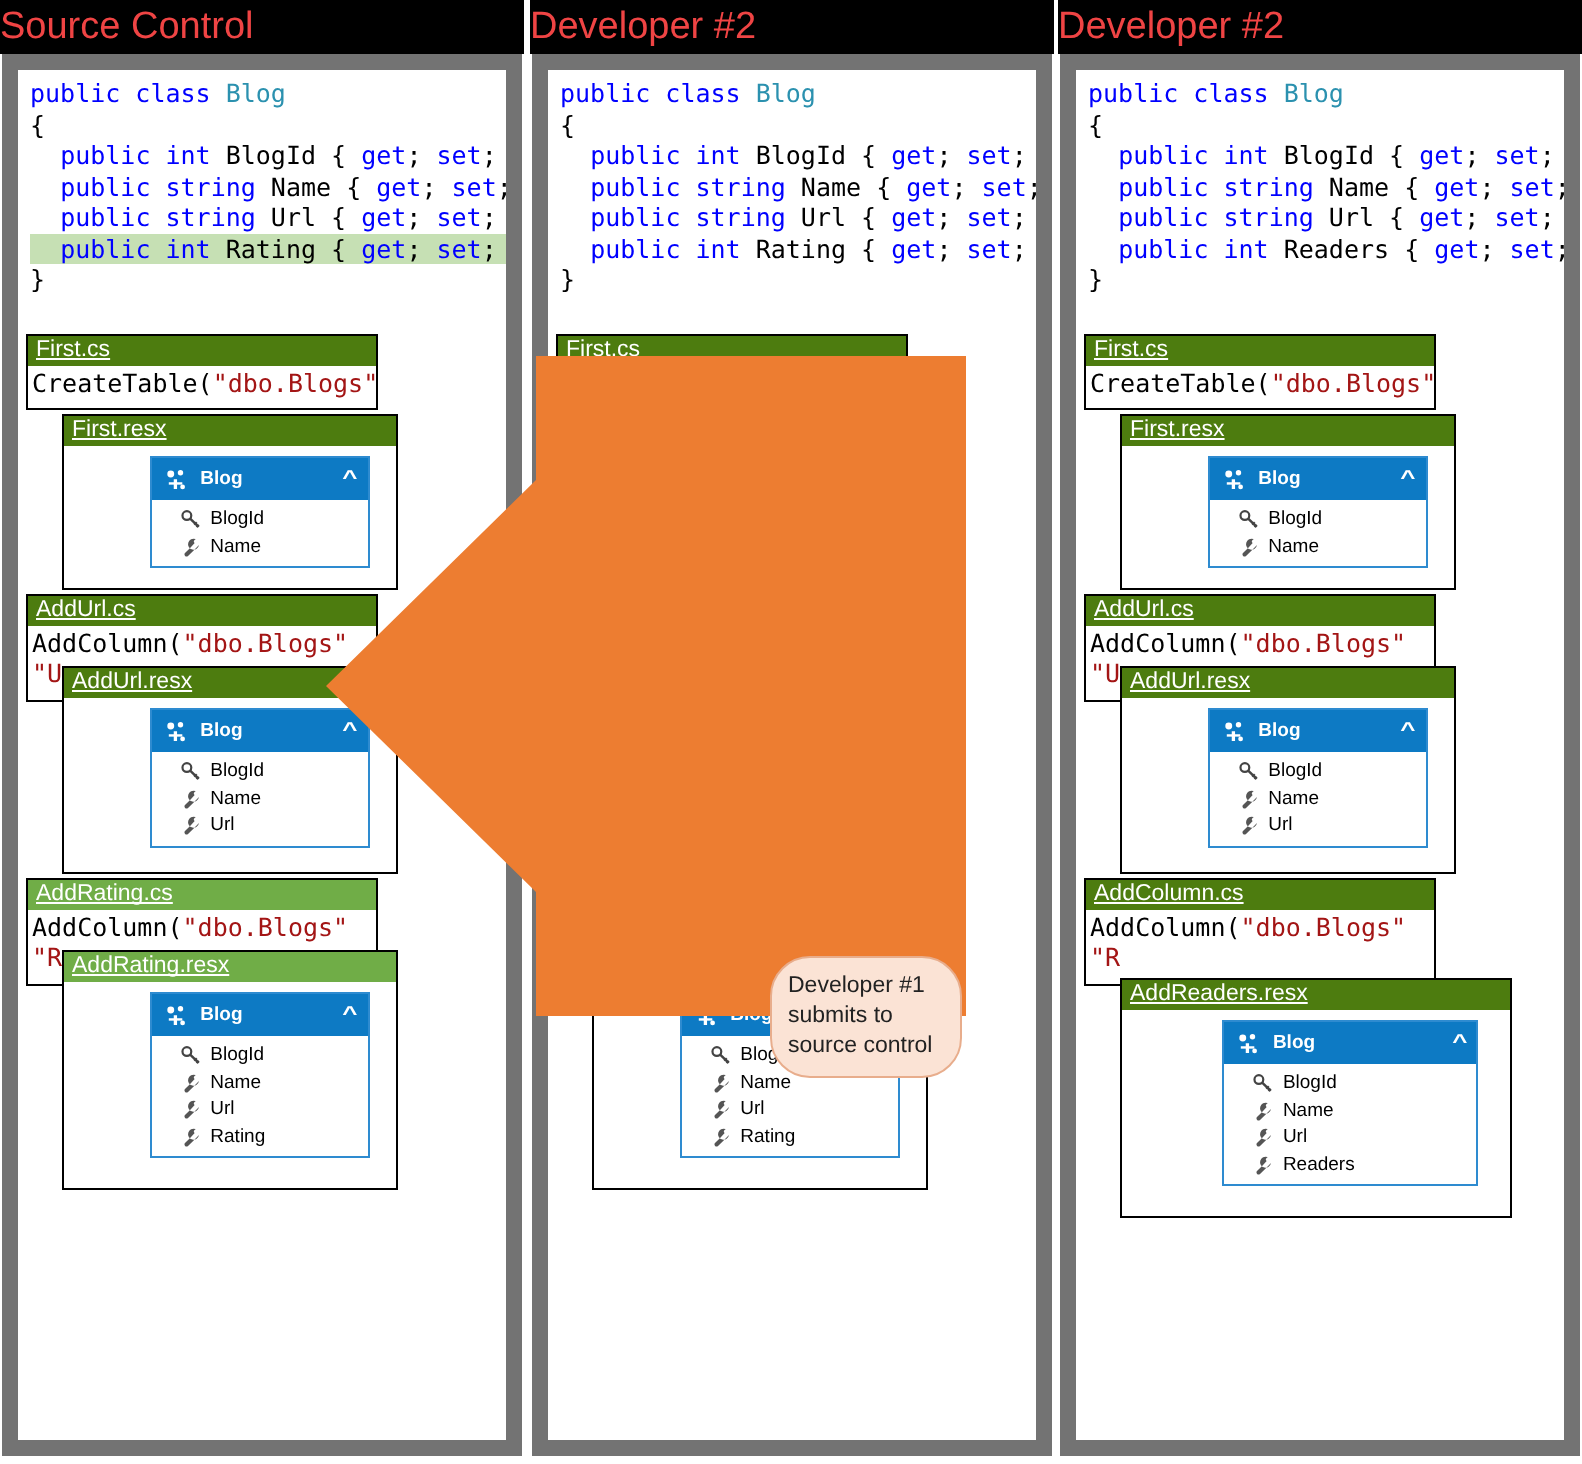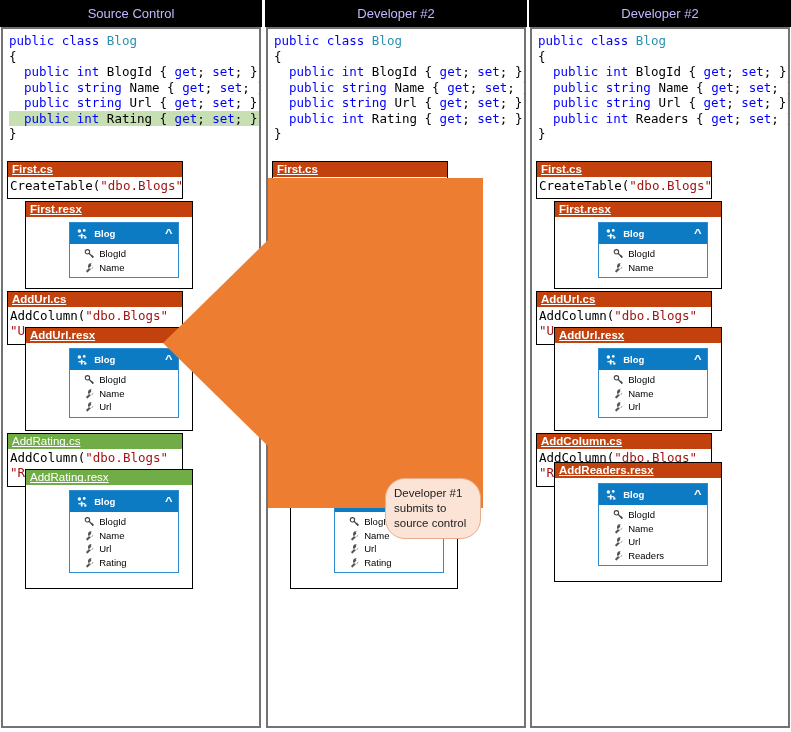--- a/index.html
+++ b/index.html
@@ -29,34 +29,33 @@
   }
   .col-0 { left: 0px; }
   .col-1 { left: 265px; }
   .col-2 { left: 529px; }
 
   .col-header {
     position: absolute;
     top: 0; left: 0; right: 0;
     height: 27px;
     background: #000000;
-    color: #c4b5fd;
-    font-size: 13px;
+    color: #ef4444;
+    font-size: 19px;
     line-height: 27px;
-    text-align: center;
     font-family: "Liberation Sans", sans-serif;
     letter-spacing: 0px;
     white-space: nowrap;
     overflow: hidden;
   }
 
   .col-body {
     position: absolute;
     top: 27px; left: 1px; right: 1px; bottom: 4px;
-    border: 2px solid #737373;
+    border: 8px solid #737373;
     background: #ffffff;
     box-sizing: border-box;
     overflow: hidden;
   }
 
   
   .code-block {
     position: absolute;
     top: 0; left: 0; right: 0;
     height: 128px;
@@ -94,21 +93,21 @@
   .cs-tab {
     height: 15px;
     line-height: 15px;
     padding: 0 4px;
     font-family: "Liberation Sans", sans-serif;
     font-size: 11.5px;
     color: #ffffff;
     white-space: nowrap;
     overflow: hidden;
   }
-  .tab-blue  { background: #c2410c; font-weight: bold; }
+  .tab-blue  { background: #4d7c0f; }
   .tab-green { background: #70ad47; }
   .tab-label { text-decoration: underline; }
 
   .cs-code {
     font-family: "DejaVu Sans Mono", "Liberation Mono", monospace;
     font-size: 12.5px;
     line-height: 15px;
     color: #000000;
     padding: 1px 0 0 2px;
     white-space: pre;
@@ -569,21 +568,21 @@
                     </svg>
                     <span>Url</span>
                   </div>
                 </div>
               </div>
             </div>
             <div class="cs-card" style="left:4px; top:274px; width:176px; height:54px;">
               <div class="cs-tab tab-blue"><span class="tab-label sq">AddColumn.cs</span></div>
               <div class="cs-code"><div>AddColumn(<span class="str">"dbo.Blogs"</span></div><div><span class="str">"R</span></div></div>
             </div>
-            <div class="resx-card" style="left:22px; top:303px; width:168px; height:120px;">
+            <div class="resx-card" style="left:22px; top:324px; width:196px; height:120px;">
               <div class="cs-tab tab-blue"><span class="tab-label sq">AddReaders.resx</span></div>
               <div class="designer">
                 <div class="designer-head">
                   <svg class="tbl-icon" viewBox="0 0 16 16">
                     <circle cx="4.5" cy="4" r="2.3" fill="#ffffff"></circle>
                     <circle cx="11" cy="3.2" r="1.8" fill="#ffffff"></circle>
                     <rect x="6.5" y="7.5" width="2.2" height="6.5" fill="#ffffff"></rect>
                     <rect x="3.2" y="9.5" width="9" height="1.6" fill="#ffffff"></rect>
                     <circle cx="12.4" cy="12.6" r="1.6" fill="#ffffff"></circle>
                   </svg>

